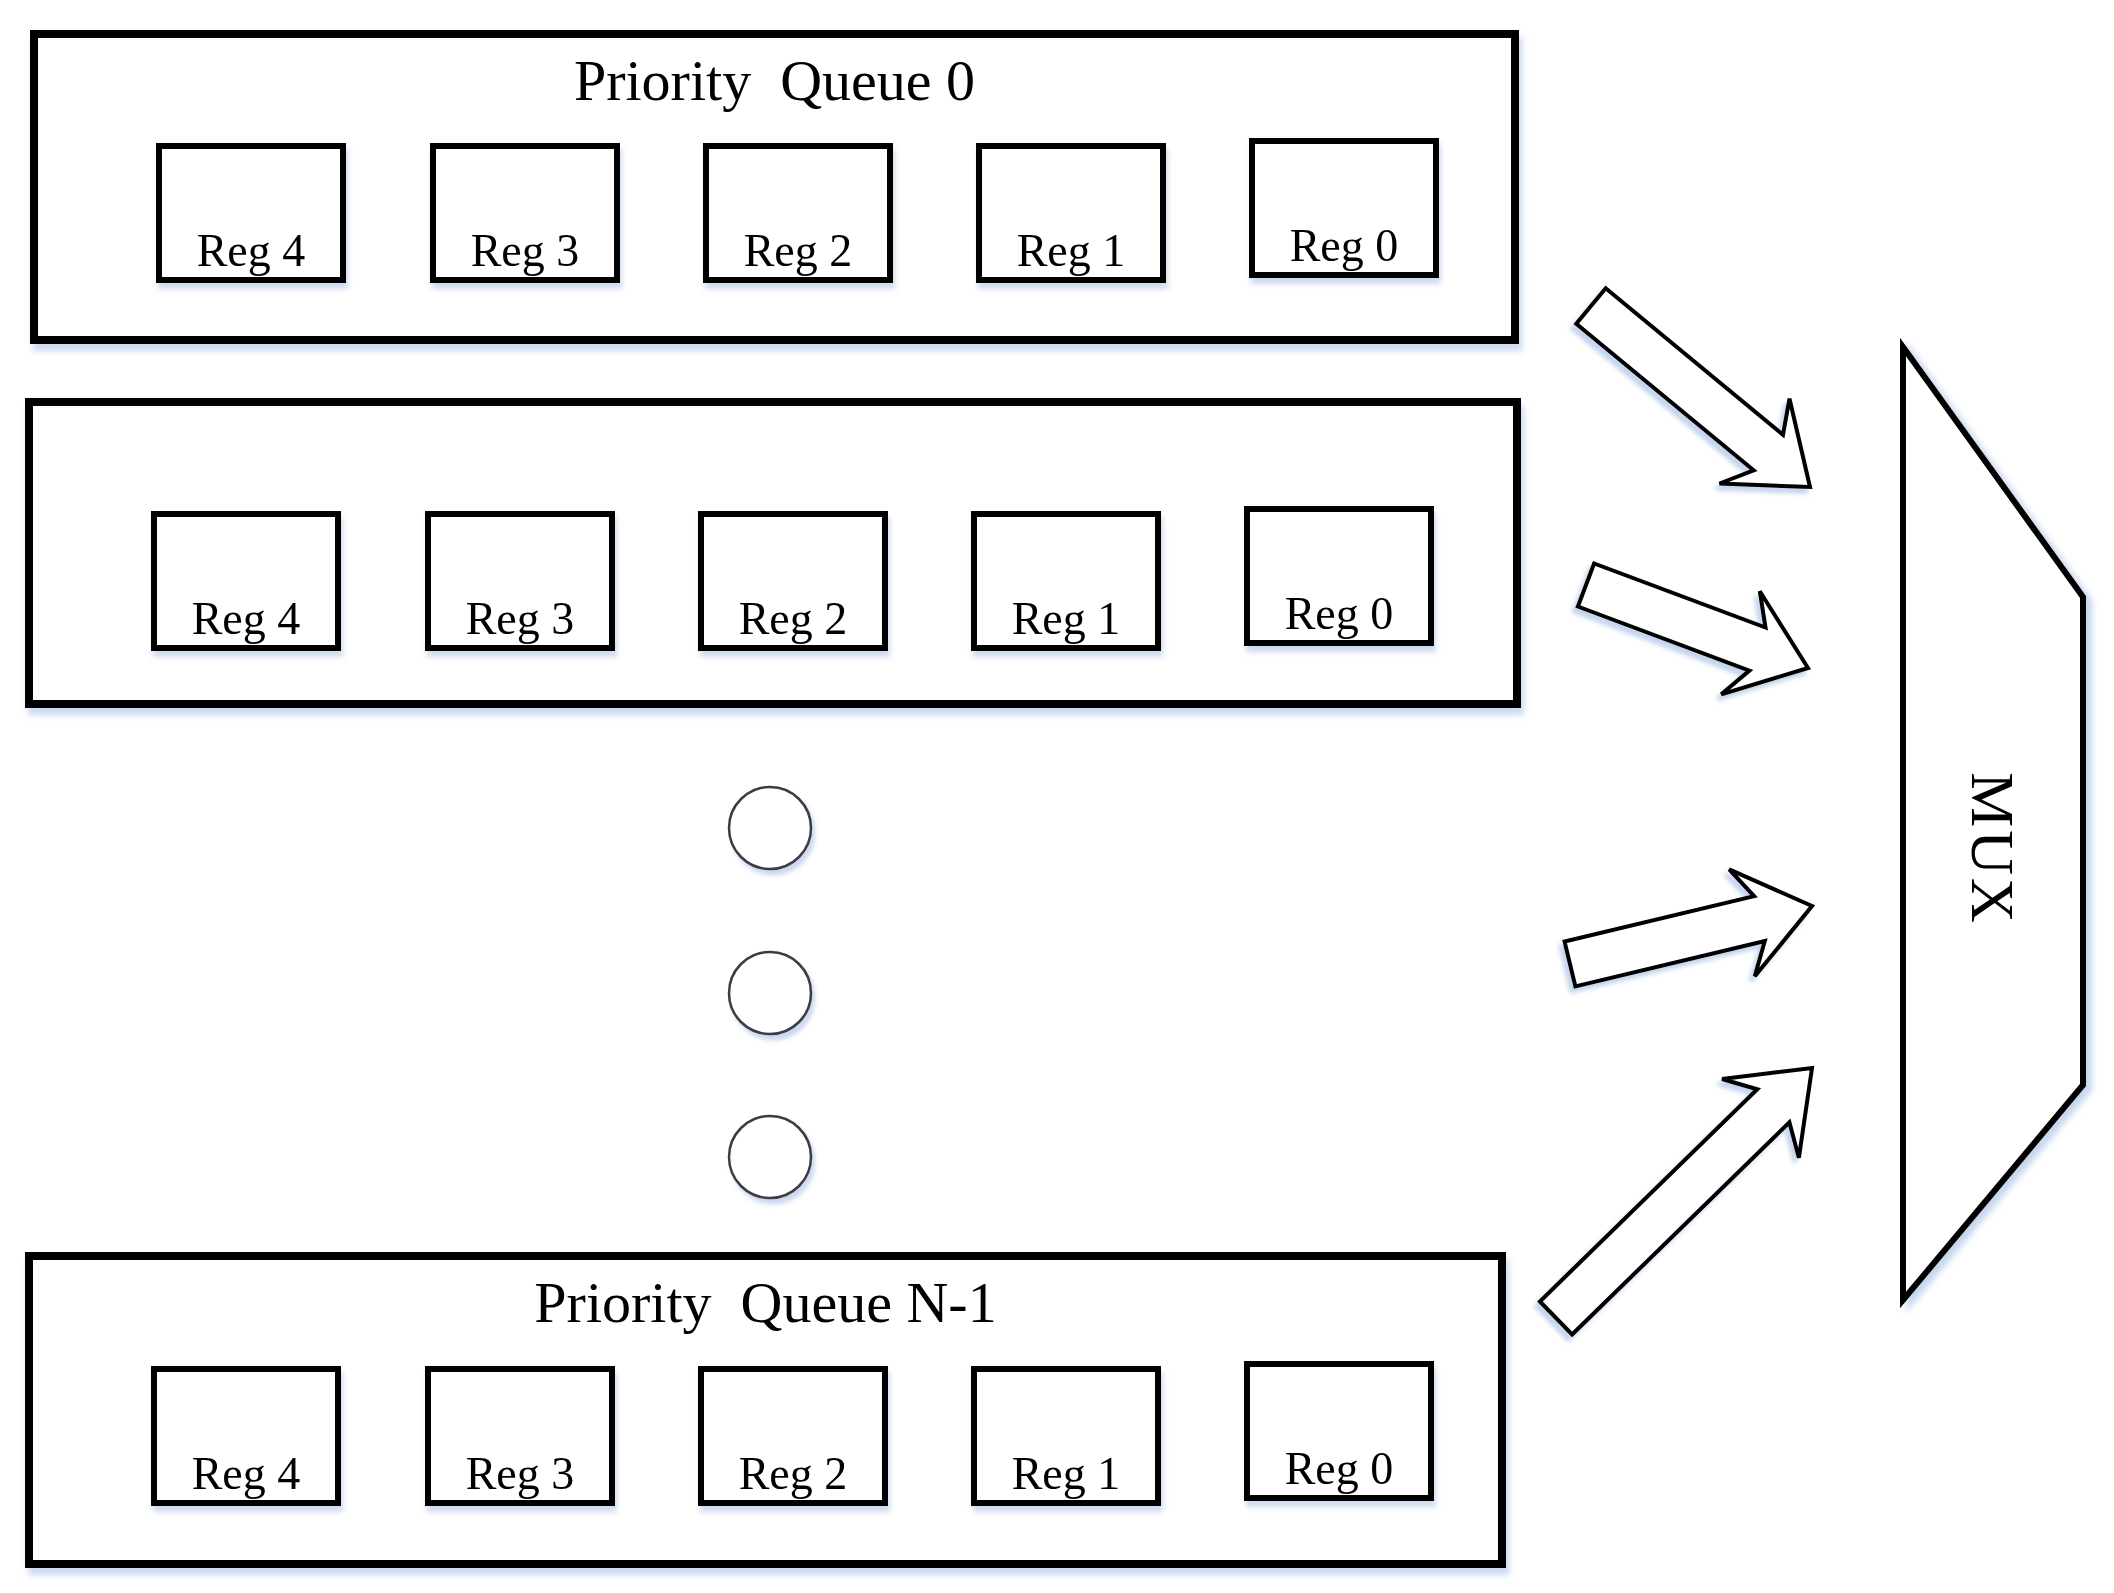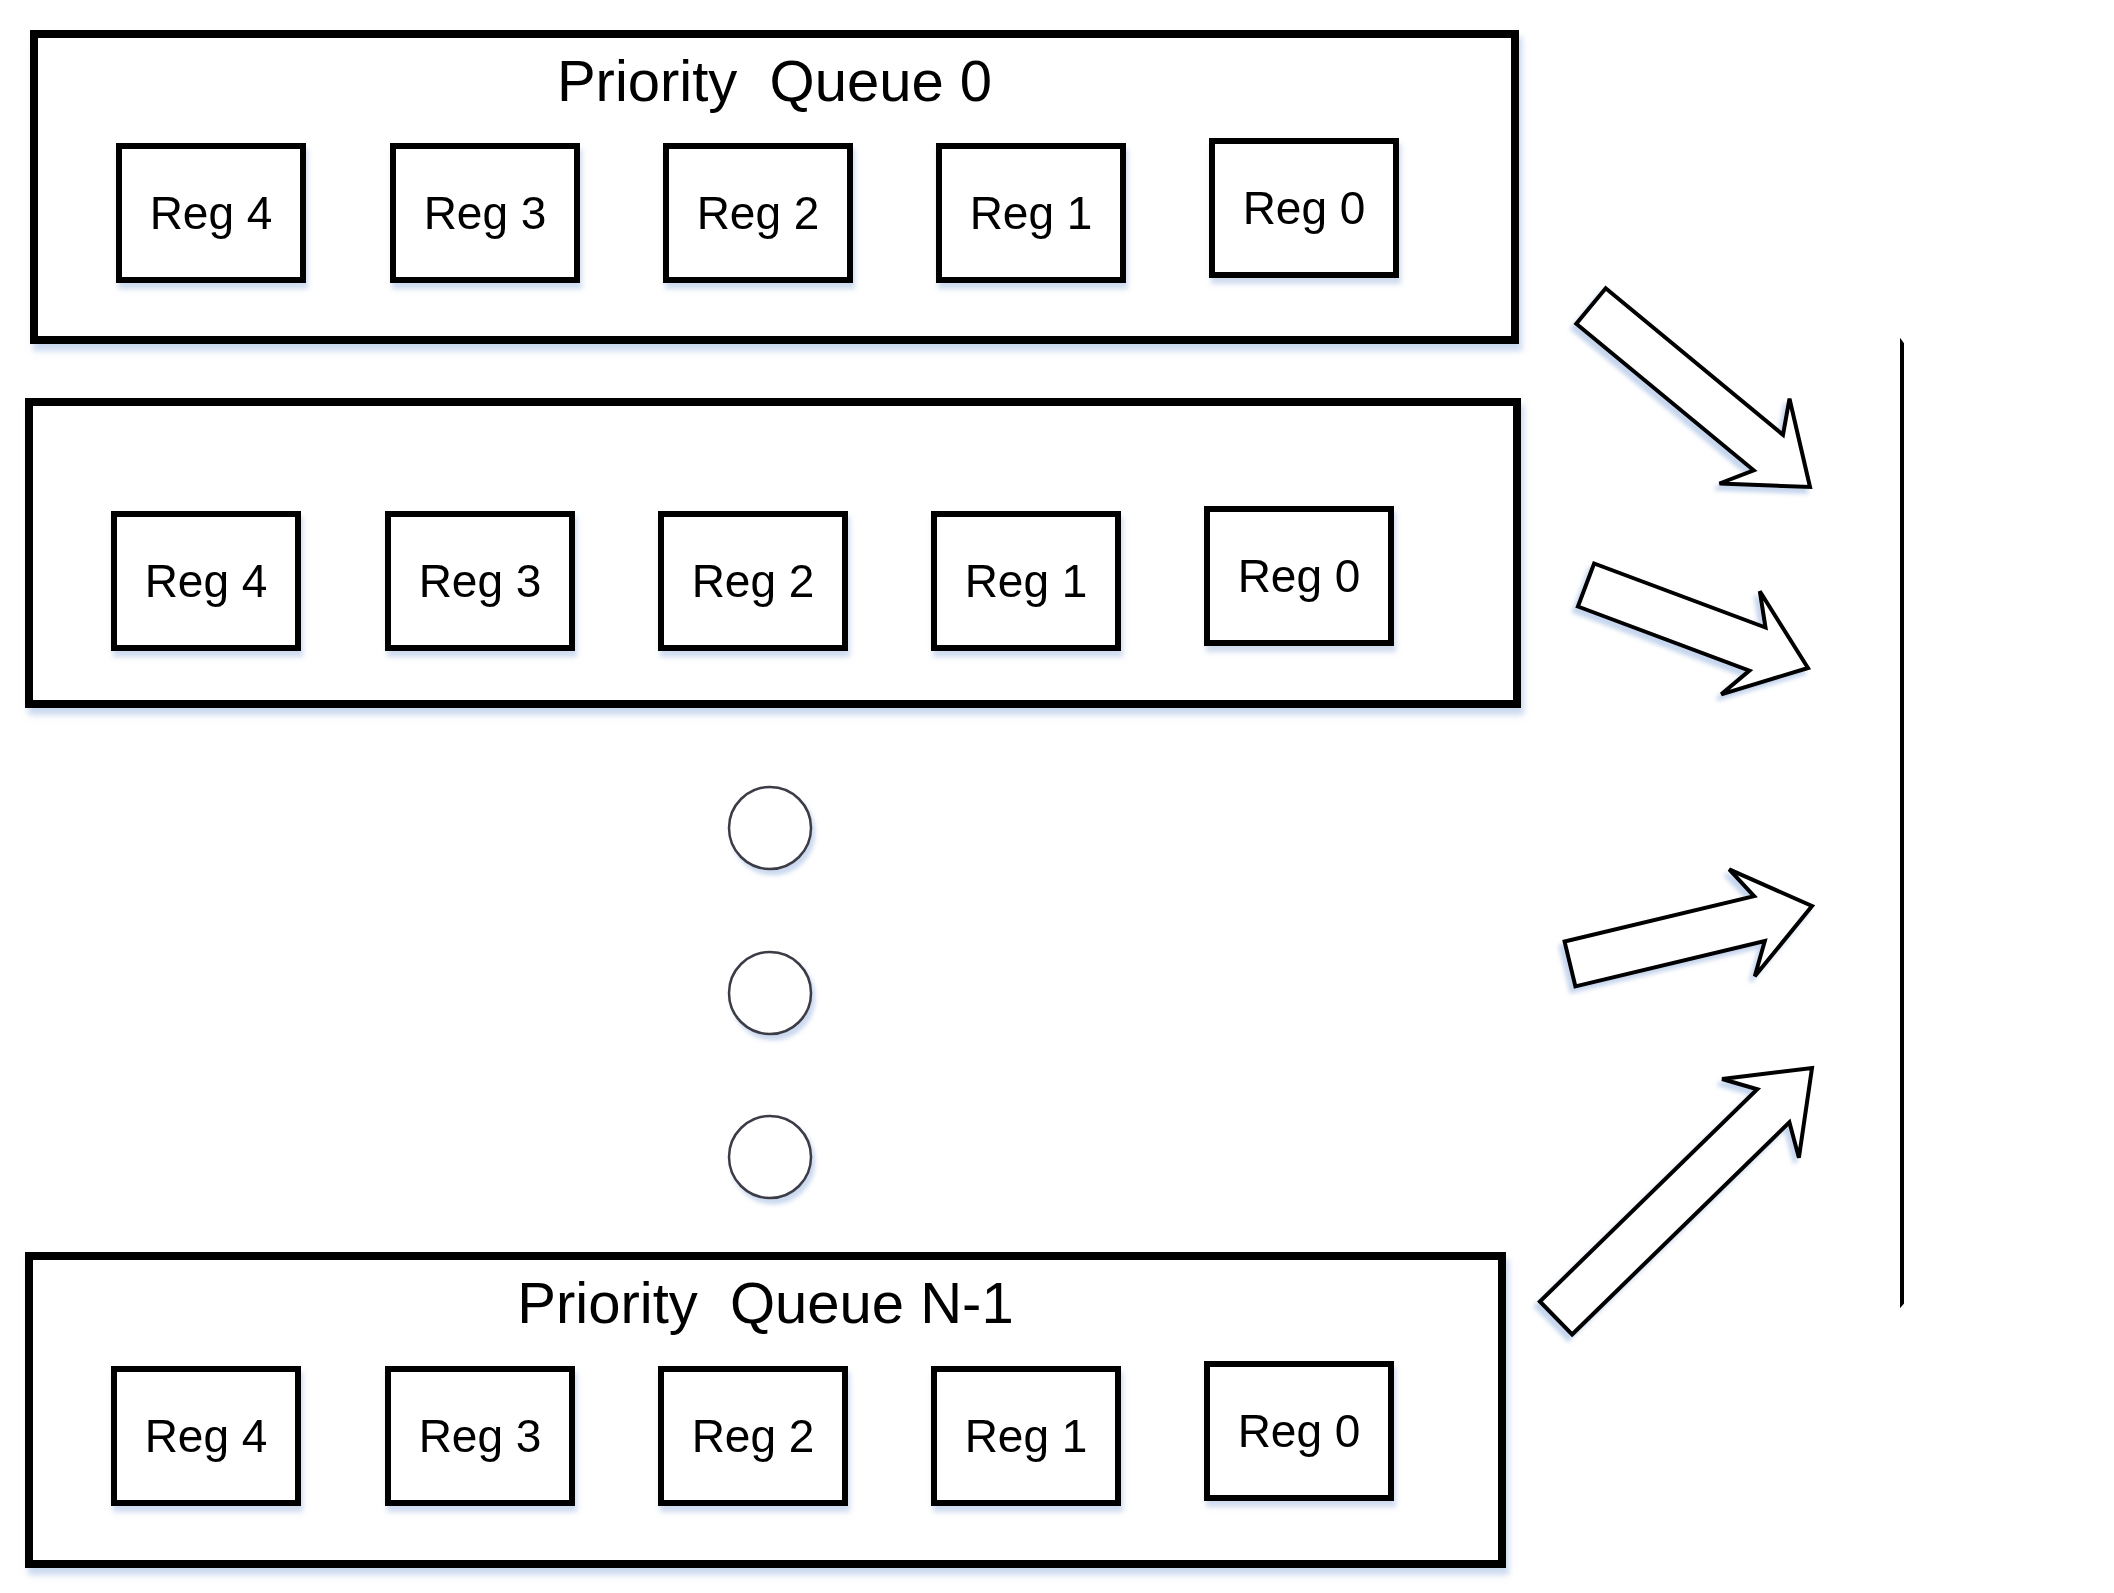--- a/index.html
+++ b/index.html
@@ -1,32 +1,32 @@
 <!DOCTYPE html>
 <html><head>
 <meta charset="utf-8">
 <style>
   html,body{margin:0;padding:0;background:#ffffff;}
   .canvas{
-    position:relative;width:1904px;height:1593px;background:#ffffff;
-    font-family:Liberation Sans, sans-serif;overflow:hidden;color:#000;
+    position:relative;width:2114px;height:1593px;background:#ffffff;
+    font-family:Liberation Serif, serif;overflow:hidden;color:#000;
   }
   .queue{
     position:absolute;background:#ffffff;border:8px solid #000;
     box-shadow:3px 7px 6px rgba(160,186,226,0.55);
   }
   .queue-title{
     position:absolute;top:10px;left:0;right:0;text-align:center;
     font-size:58px;line-height:66px;color:#000;white-space:pre;
   }
   .reg{
     position:absolute;width:190px;height:140px;border:6px solid #000;background:#fff;
     box-shadow:2px 6px 5px rgba(160,186,226,0.5);
-    display:flex;align-items:center;justify-content:center;
-    font-size:46px;color:#000;white-space:pre;box-sizing:border-box;
+    display:flex;align-items:flex-end;justify-content:center;
+    font-size:46px;color:#000;white-space:pre;box-sizing:border-box;margin-left:40px;
   }
   .overlay{position:absolute;left:0;top:0;width:2114px;height:1593px;}
   .flow-arrow{
     fill:#ffffff;stroke:#000000;stroke-width:4;stroke-linejoin:miter;
     filter:drop-shadow(-4px 5px 2px rgba(150,178,222,0.55));
   }
   .ellipsis-dot{
     fill:#ffffff;stroke:#3c3c46;stroke-width:2.5;
     filter:drop-shadow(3px 5px 2px rgba(150,178,222,0.5));
   }

